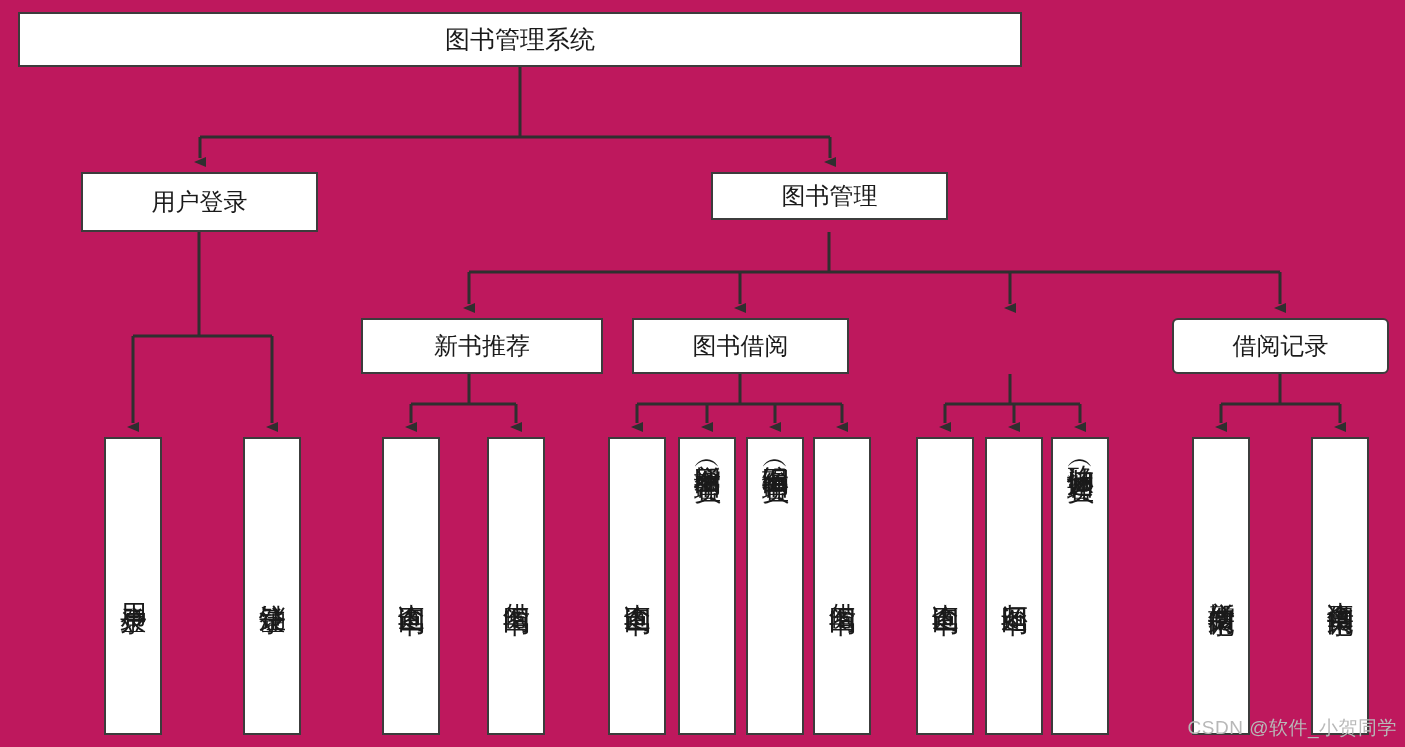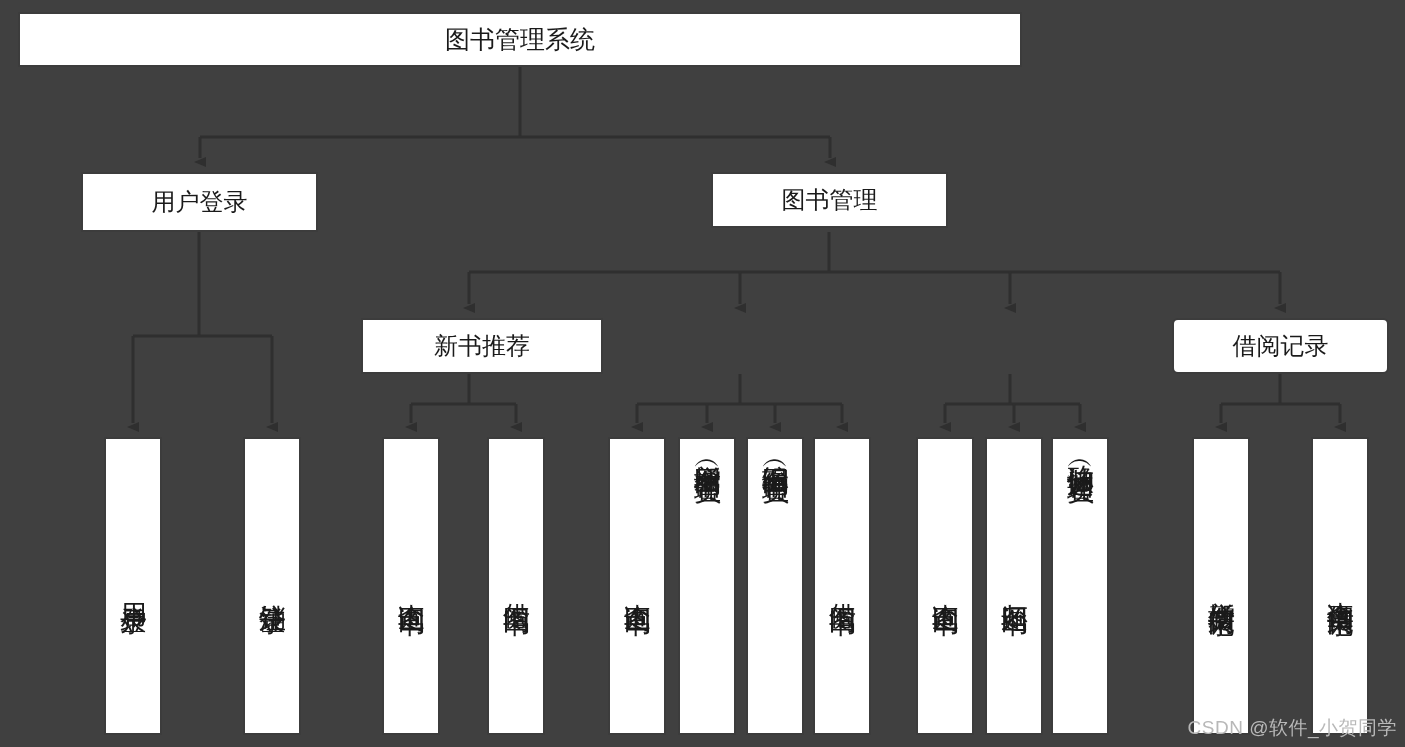--- a/index.html
+++ b/index.html
@@ -7,21 +7,21 @@
     padding: 0;
     background: #ffffff;
   }
   body {
     font-family: "Liberation Sans", "DejaVu Sans", sans-serif;
   }
   #diagram-root {
     position: relative;
     width: 1405px;
     height: 747px;
-    background: #404040;
+    background: #be185d;
     overflow: hidden;
   }
   svg.connectors {
     position: absolute;
     left: 0;
     top: 0;
     width: 1405px;
     height: 747px;
   }
   .node {
@@ -128,28 +128,31 @@
   </svg>
 
   <div class="node root horizontal" style="left:18px; top:12px; width:1004px; height:55px;">
     <span class="node-label">图书管理系统</span>
   </div>
 
   <div class="node horizontal" style="left:81px; top:172px; width:237px; height:60px;">
     <span class="node-label">用户登录</span>
   </div>
 
-  <div class="node horizontal" style="left:711px; top:172px; width:237px; height:56px;">
+  <div class="node horizontal" style="left:711px; top:172px; width:237px; height:48px;">
     <span class="node-label">图书管理</span>
   </div>
 
   <div class="node horizontal" style="left:361px; top:318px; width:242px; height:56px;">
     <span class="node-label">新书推荐</span>
   </div>
 
+  <div class="node horizontal" style="left:632px; top:318px; width:217px; height:56px;">
+    <span class="node-label">图书借阅</span>
+  </div>
 
 
   <div class="node horizontal" style="left:1172px; top:318px; width:217px; height:56px;border-radius:6px;">
     <span class="node-label">借阅记录</span>
   </div>
 
   <div class="node vertical centered" style="left:104px; top:437px; width:58px; height:298px;">
     <span class="node-label">用户登录</span>
   </div>
 

